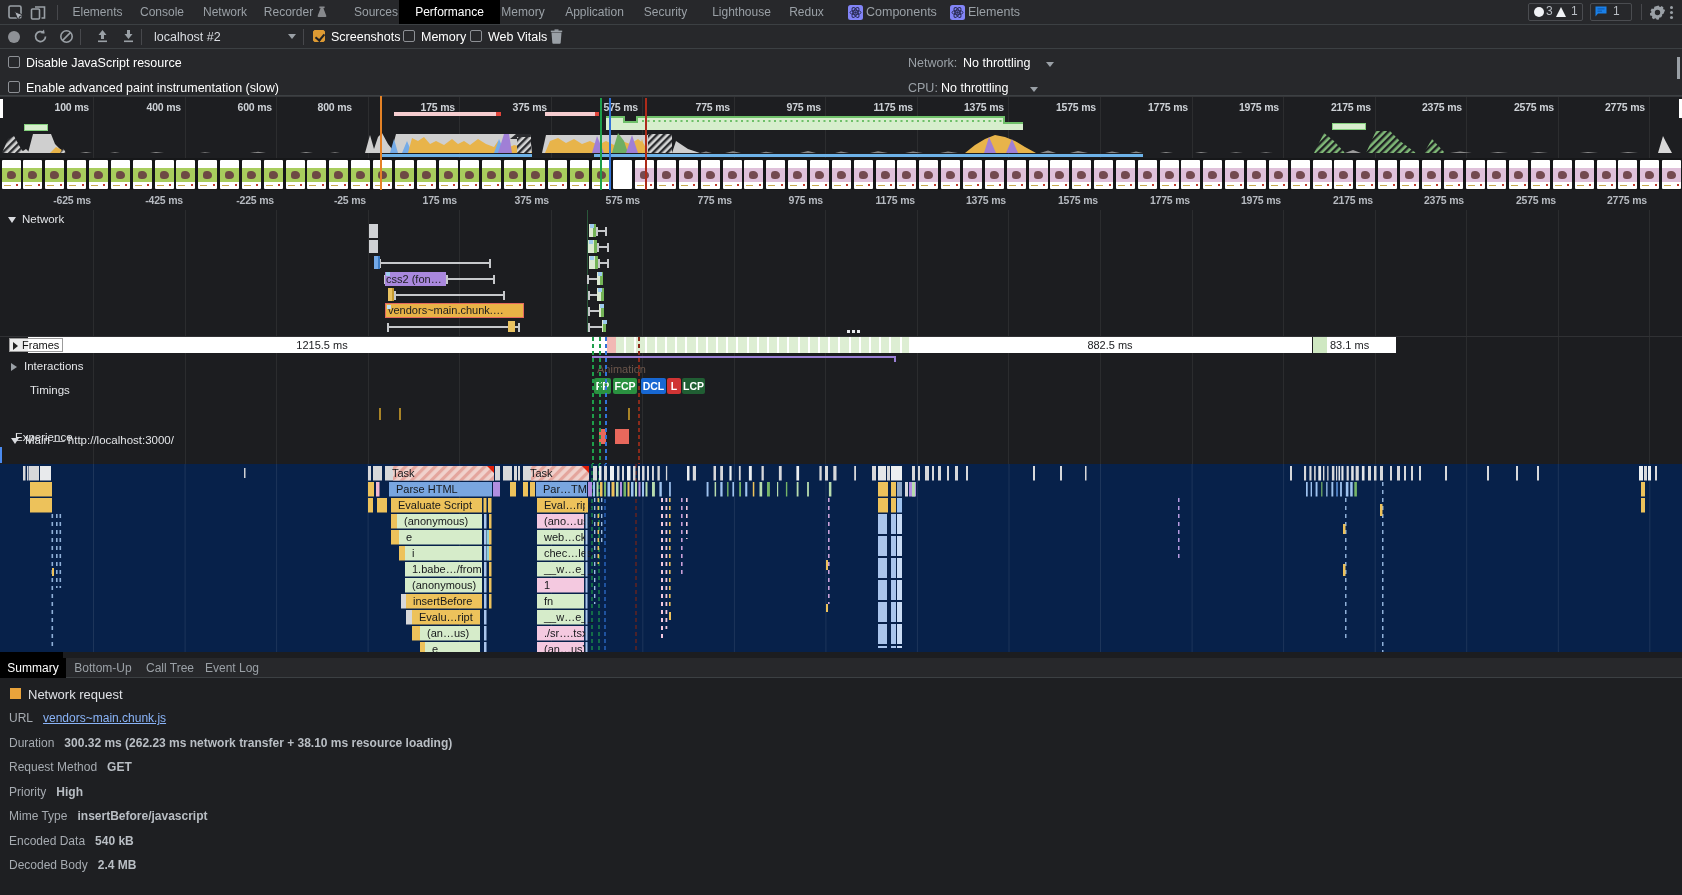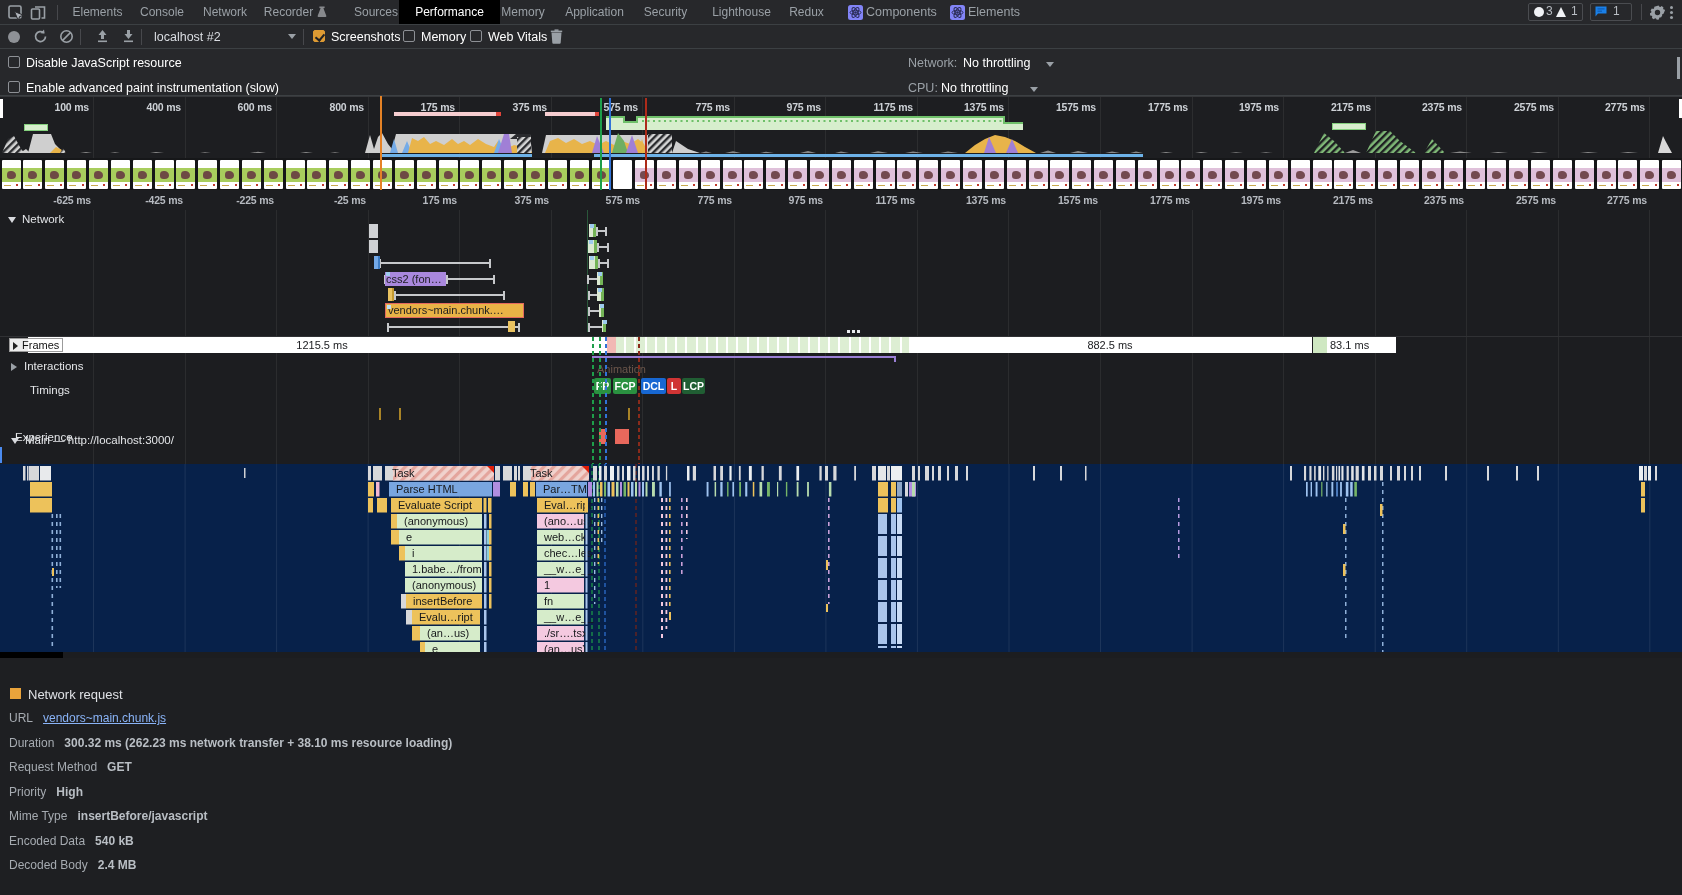--- a/index.html
+++ b/index.html
@@ -166,21 +166,21 @@
       <div class="abs" style="left:1030px;top:38px;width:0;height:0;border-left:4px solid transparent;border-right:4px solid transparent;border-top:5px solid #9aa0a6"></div>
       <div class="abs" style="left:1677px;top:8px;width:2.5px;height:22px;background:#9aa0a6"></div>
     </div>
 <div id="overview">
       <div class="rlab" style="left:89px">100 ms</div>
       <div class="grid" style="left:93px;top:0;height:64px"></div>
       <div class="rlab" style="left:181px">400 ms</div>
       <div class="grid" style="left:185px;top:0;height:64px"></div>
       <div class="rlab" style="left:272px">600 ms</div>
       <div class="grid" style="left:276px;top:0;height:64px"></div>
-      <div class="rlab" style="left:364px">800 ms</div>
+      <div class="rlab" style="left:352px">800 ms</div>
       <div class="grid" style="left:368px;top:0;height:64px"></div>
       <div class="rlab" style="left:455px">175 ms</div>
       <div class="grid" style="left:459px;top:0;height:64px"></div>
       <div class="rlab" style="left:547px">375 ms</div>
       <div class="grid" style="left:551px;top:0;height:64px"></div>
       <div class="rlab" style="left:638px">575 ms</div>
       <div class="grid" style="left:642px;top:0;height:64px"></div>
       <div class="rlab" style="left:730px">775 ms</div>
       <div class="grid" style="left:734px;top:0;height:64px"></div>
       <div class="rlab" style="left:821px">975 ms</div>
@@ -1292,20 +1292,26 @@
       <rect x="1537.0" y="2.0" width="2.0" height="14.5" fill="#d7d8da"></rect>
       <rect x="1639.0" y="2.0" width="4.0" height="14.5" fill="#eceff1"></rect>
       <rect x="1644.0" y="2.0" width="3.0" height="14.5" fill="#d7d8da"></rect>
       <rect x="1648.0" y="2.0" width="3.0" height="14.5" fill="#eceff1"></rect>
       <rect x="1641.0" y="18.0" width="4.0" height="14.5" fill="#edc25b"></rect>
       <rect x="1641.0" y="34.0" width="4.0" height="14.5" fill="#edc25b"></rect>
       <rect x="1655.0" y="2.0" width="2.0" height="14.5" fill="#d7d8da"></rect>
     </svg>
 <div class="abs" style="left:0;top:652px;width:1682px;height:6px;background:#1c1d20"></div>
 <div class="abs" style="left:0;top:652px;width:63px;height:6px;background:#000"></div>
+<div id="btabs">
+      <div class="btab sel" style="left:0;width:66px">Summary</div>
+      <div class="btab" style="left:70px;width:66px">Bottom-Up</div>
+      <div class="btab" style="left:142px;width:56px">Call Tree</div>
+      <div class="btab" style="left:202px;width:60px">Event Log</div>
+    </div>
 <div id="summary">
       <div class="abs" style="left:10px;top:9px;width:11px;height:11px;background:#e9a33b"></div>
       <div class="abs" style="left:28px;top:8px;font-size:13px;color:#dfe1e5">Network request</div>
       <div class="srow" style="top:32px">URL&nbsp;&nbsp;&nbsp;<span class="link">vendors~main.chunk.js</span></div>
       <div class="srow" style="top:57px">Duration&nbsp;&nbsp;&nbsp;<b>300.32 ms (262.23 ms network transfer + 38.10 ms resource loading)</b></div>
       <div class="srow" style="top:81px">Request Method&nbsp;&nbsp;&nbsp;<b>GET</b></div>
       <div class="srow" style="top:106px">Priority&nbsp;&nbsp;&nbsp;<b>High</b></div>
       <div class="srow" style="top:130px">Mime Type&nbsp;&nbsp;&nbsp;<b>insertBefore/javascript</b></div>
       <div class="srow" style="top:155px">Encoded Data&nbsp;&nbsp;&nbsp;<b>540 kB</b></div>
       <div class="srow" style="top:179px">Decoded Body&nbsp;&nbsp;&nbsp;<b>2.4 MB</b></div>

